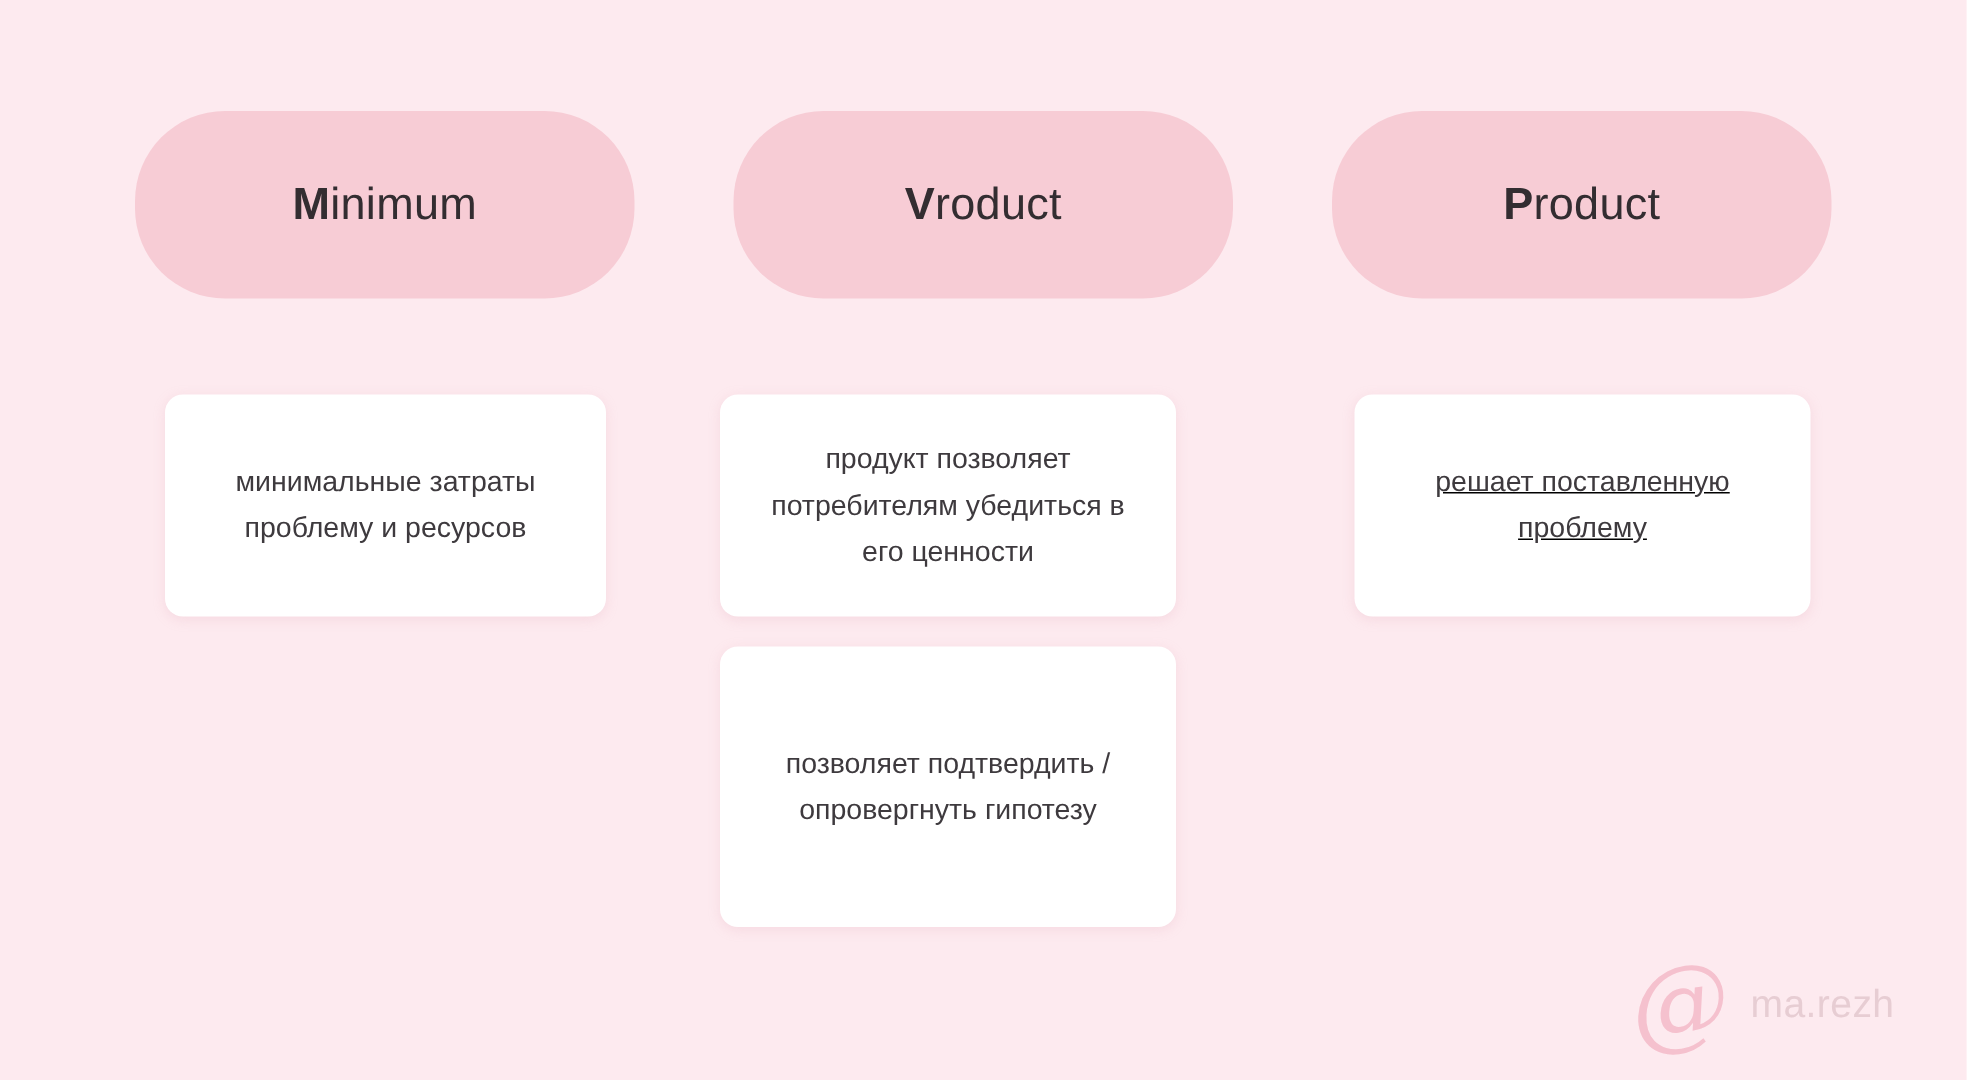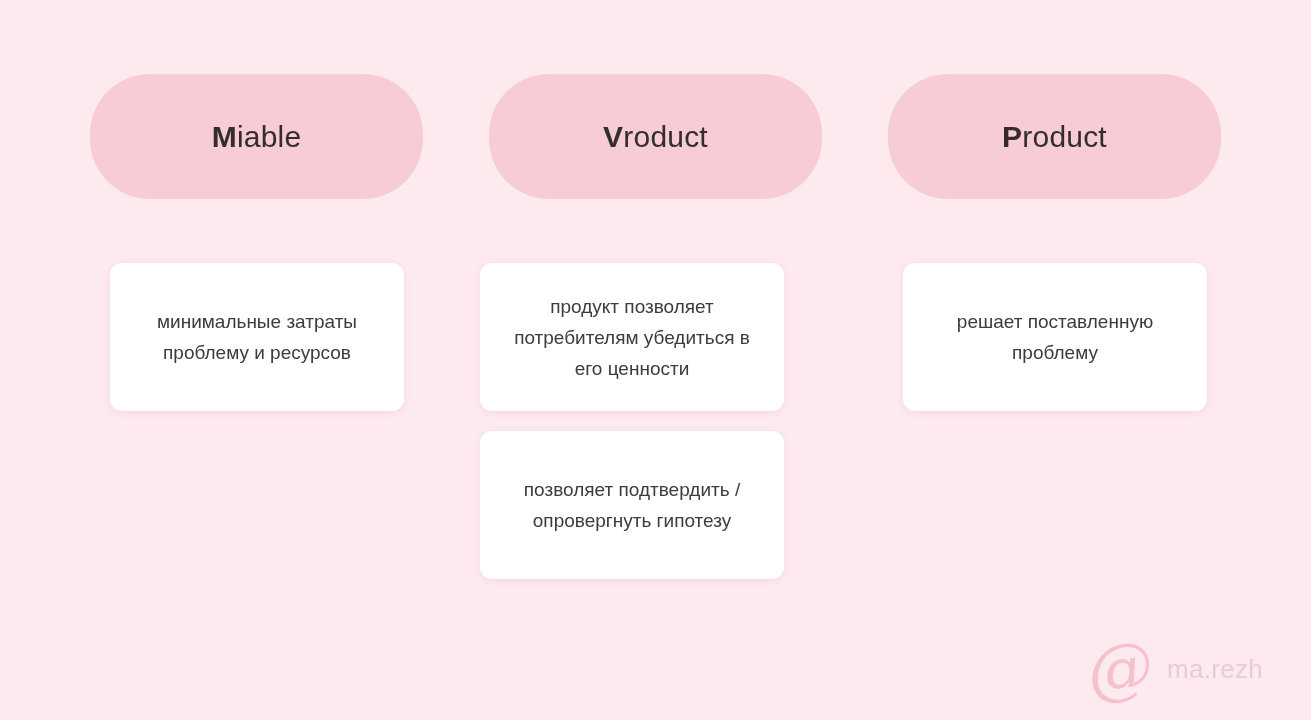--- a/index.html
+++ b/index.html
@@ -50,22 +50,22 @@
   }
   .card-text {
     font-size: 19px;
     font-weight: 500;
     line-height: 31px;
     color: #3e3a3e;
   }
   .card-row1 { top: 263px; height: 148px; }
   .card-col1 { left: 110px; width: 294px; }
   .card-col2 { left: 480px; width: 304px; }
-  .card-col3 { left: 903px; width: 304px; }
-  .card-row2 { top: 431px; height: 148px; padding-left: 28px; }
+  .card-col3 { left: 903px; width: 304px; text-decoration: underline; }
+  .card-row2 { top: 431px; height: 187px; padding-left: 28px; }
   .watermark {
     position: absolute;
     right: 48px;
     bottom: 18px;
     display: flex;
     align-items: center;
     gap: 14px;
   }
   .at-glyph {
     font-family: "DejaVu Serif", serif;
@@ -82,21 +82,21 @@
     color: #e7cdd3;
     letter-spacing: 0.3px;
   }
 </style>
 </head>
 <body>
 
 <div class="canvas">
 
   <div class="pill pill-1">
-    <div class="pill-label"><span class="first-letter">M</span><span>iable</span></div>
+    <div class="pill-label"><span class="first-letter">M</span><span>inimum</span></div>
   </div>
 
   <div class="pill pill-2">
     <div class="pill-label"><span class="first-letter">V</span><span>roduct</span></div>
   </div>
 
   <div class="pill pill-3">
     <div class="pill-label"><span class="first-letter">P</span><span>roduct</span></div>
   </div>
 

